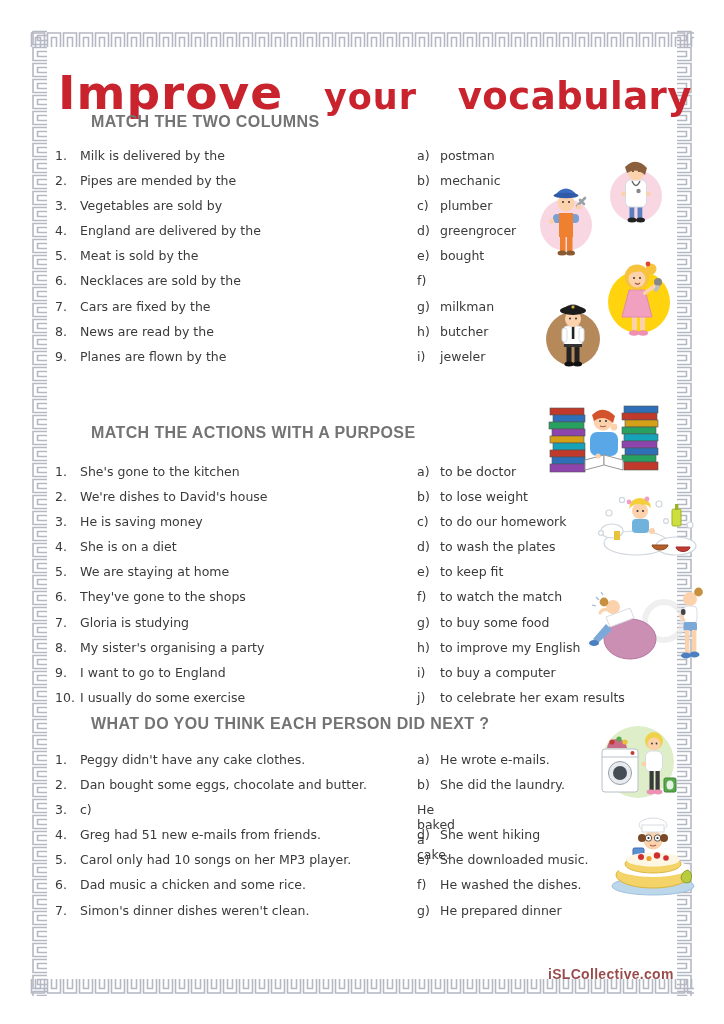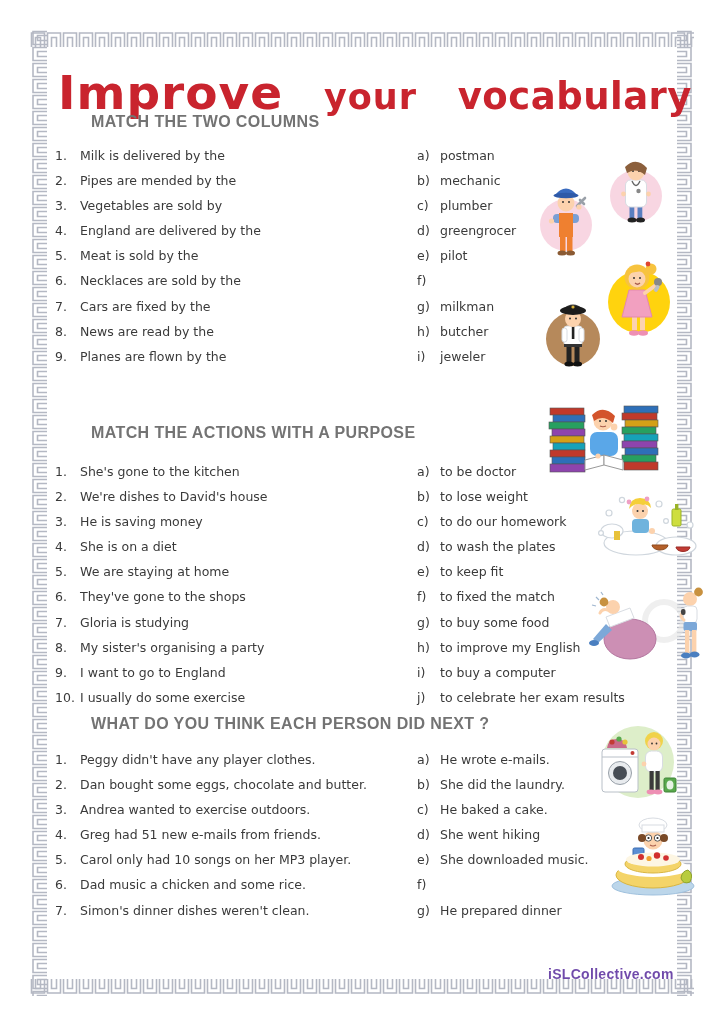--- a/index.html
+++ b/index.html
@@ -24,21 +24,21 @@
   }
   .rows{position:absolute;left:0;width:625px;}
   .row{
     display:grid;grid-template-columns:25px 337px 23px auto;
     height:25.1px;align-items:start;font-size:12.5px;line-height:15px;
   }
   .row span:nth-child(1){color:#3a3a3a;}
   .illu{position:absolute;}
   .watermark{
     position:absolute;left:548px;top:966px;
-    font-size:14px;font-weight:bold;color:#4c1d95;opacity:0.8;
+    font-size:14px;font-weight:bold;color:#7f1d1d;opacity:0.8;
     font-family:"Liberation Sans", sans-serif;letter-spacing:0.3px;
   }
 </style>
 </head>
 <body>
 
 <div class="page">
 
   <svg class="border-strip" style="left:30px;top:30px;" width="664" height="17">
     <defs>
@@ -107,21 +107,21 @@
         <div class="row">
           <span>4.</span>
           <span>England are delivered by the</span>
           <span>d)</span>
           <span>greengrocer</span>
         </div>
         <div class="row">
           <span>5.</span>
           <span>Meat is sold by the</span>
           <span>e)</span>
-          <span>pilot</span>
+          <span>bought</span>
         </div>
         <div class="row">
           <span>6.</span>
           <span>Necklaces are sold by the</span>
           <span>f)</span>
         </div>
         <div class="row">
           <span>7.</span>
           <span>Cars are fixed by the</span>
           <span>g)</span>
@@ -172,21 +172,21 @@
         <div class="row">
           <span>5.</span>
           <span>We are staying at home</span>
           <span>e)</span>
           <span>to keep fit</span>
         </div>
         <div class="row">
           <span>6.</span>
           <span>They've gone to the shops</span>
           <span>f)</span>
-          <span>to fixed the match</span>
+          <span>to watch the match</span>
         </div>
         <div class="row">
           <span>7.</span>
           <span>Gloria is studying</span>
           <span>g)</span>
           <span>to buy some food</span>
         </div>
         <div class="row">
           <span>8.</span>
           <span>My sister's organising a party</span>
@@ -206,52 +206,52 @@
           <span>to celebrate her exam results</span>
         </div>
       </div>
   </section>
 
   <section class="section" style="top:715px;height:220px;">
     <div class="section-heading">WHAT DO YOU THINK EACH PERSON DID NEXT ?</div>
     <div class="rows" style="top:37px;">
         <div class="row">
           <span>1.</span>
-          <span>Peggy didn't have any player clothes.</span>
+          <span>Peggy didn't have any cake clothes.</span>
           <span>a)</span>
           <span>He wrote e-mails.</span>
         </div>
         <div class="row">
           <span>2.</span>
           <span>Dan bought some eggs, chocolate and butter.</span>
           <span>b)</span>
           <span>She did the laundry.</span>
         </div>
         <div class="row">
           <span>3.</span>
-          <span>Andrea wanted to exercise outdoors.</span>
           <span>c)</span>
           <span>He baked a cake.</span>
         </div>
         <div class="row">
           <span>4.</span>
           <span>Greg had 51 new e-mails from friends.</span>
           <span>d)</span>
           <span>She went hiking</span>
         </div>
         <div class="row">
           <span>5.</span>
           <span>Carol only had 10 songs on her MP3 player.</span>
           <span>e)</span>
           <span>She downloaded music.</span>
         </div>
         <div class="row">
           <span>6.</span>
           <span>Dad music a chicken and some rice.</span>
           <span>f)</span>
+          <span>He washed the dishes.</span>
         </div>
         <div class="row">
           <span>7.</span>
           <span>Simon's dinner dishes weren't clean.</span>
           <span>g)</span>
           <span>He prepared dinner</span>
         </div>
       </div>
   </section>
 

